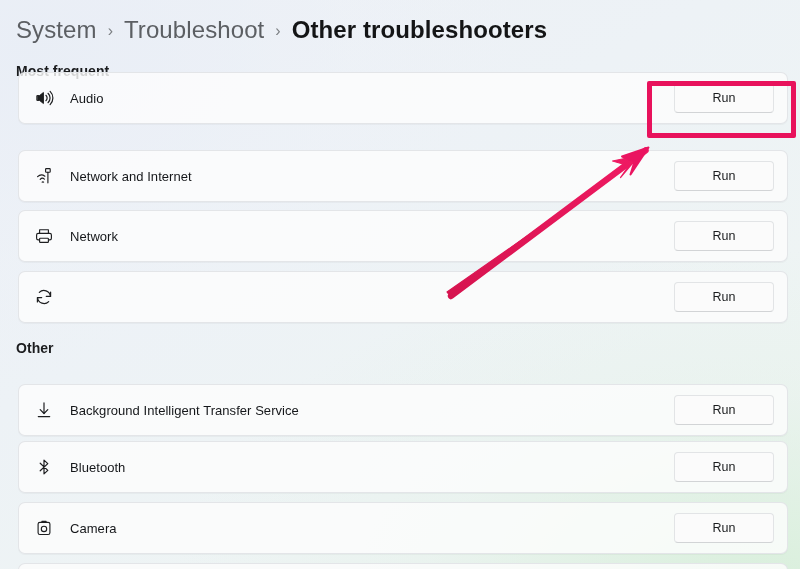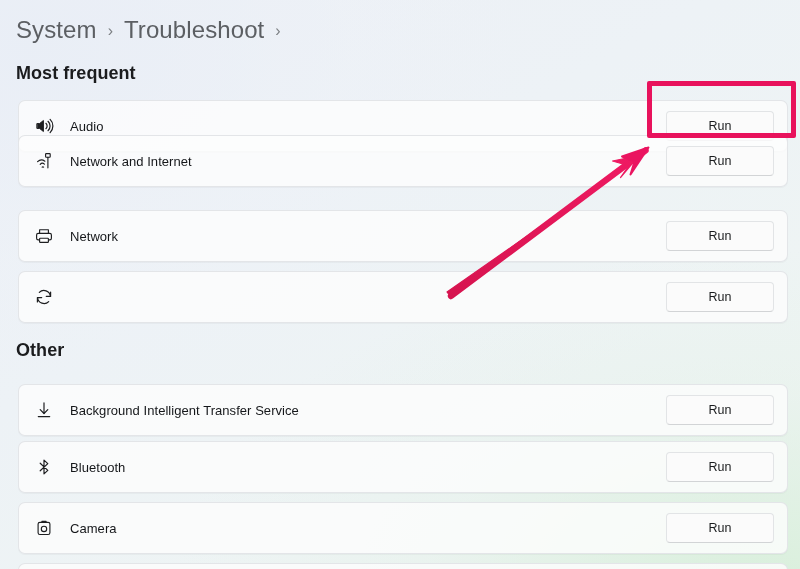--- a/index.html
+++ b/index.html
@@ -51,21 +51,21 @@
     font-size: 24px;
     color: #141516;
     font-weight: 600;
     letter-spacing: 0.1px;
   }
 
   
   .section-title {
     position: absolute;
     left: 16px;
-    font-size: 18px;
+    font-size: 14px;
     color: #1b1c1e;
     font-weight: 600;
     letter-spacing: 0.05px;
   }
   #section-most-frequent { top: 63px; }
   #section-other { top: 340px; }
 
   
   .card {
     position: absolute;
@@ -93,21 +93,21 @@
   .card .row-label {
     margin-left: 14px;
     font-size: 13px;
     color: #15171a;
     letter-spacing: 0.05px;
     flex: 1 1 auto;
   }
   .run-button {
     position: absolute;
     right: 13px;
-    width: 108px;
+    width: 100px;
     height: 30px;
     box-sizing: border-box;
     background: #fbfbfb;
     border: 1px solid #e2e4e6;
     border-bottom-color: #d2d4d6;
     border-radius: 4px;
     font-family: "Liberation Sans", sans-serif;
     font-size: 12.5px;
     color: #1a1c1e;
     cursor: pointer;
@@ -141,38 +141,39 @@
 </head>
 <body>
 
 <div id="page-root">
 
   <div class="breadcrumb">
     <span class="crumb-link">System</span>
     <span class="crumb-sep">›</span>
     <span class="crumb-link">Troubleshoot</span>
     <span class="crumb-sep">›</span>
+    <span class="crumb-current">Other troubleshooters</span>
   </div>
 
   <div class="section-title" id="section-most-frequent">Most frequent</div>
 
-  <div class="card" style="top:100px">
+  <div class="card" style="top:72px">
     <span class="row-icon">
       <svg width="20" height="20" viewBox="0 0 20 20" fill="none" stroke="currentColor" stroke-width="1.2" stroke-linecap="round" stroke-linejoin="round">
         <path d="M3.2 7.6h2.4L9.4 4.5v11L5.6 12.4H3.2z" fill="currentColor" stroke="currentColor" stroke-width="1"></path>
         <path d="M11.9 7.3a3.6 3.6 0 0 1 0 5.4"></path>
         <path d="M14 5.3a6.4 6.4 0 0 1 0 9.4"></path>
         <path d="M16.1 3.4a9.2 9.2 0 0 1 0 13.2"></path>
       </svg>
     </span>
     <span class="row-label">Audio</span>
     <button class="run-button">Run</button>
   </div>
 
-  <div class="card" style="top:135px">
+  <div class="card" style="top:150px">
     <span class="row-icon">
       <svg width="20" height="20" viewBox="0 0 20 20" fill="none" stroke="currentColor" stroke-width="1.15" stroke-linecap="round" stroke-linejoin="round">
         <rect x="11.6" y="2.6" width="4.6" height="3.6" rx="0.6"></rect>
         <path d="M13.9 6.2v10.6"></path>
         <path d="M10.9 10.2a5.6 5.6 0 0 0-7.3.5"></path>
         <path d="M10.4 13.1a3 3 0 0 0-4.2.3"></path>
         <path d="M9.6 16.1a0.9 0.9 0 0 0-1.4 0.1"></path>
       </svg>
     </span>
     <span class="row-label">Network and Internet</span>

